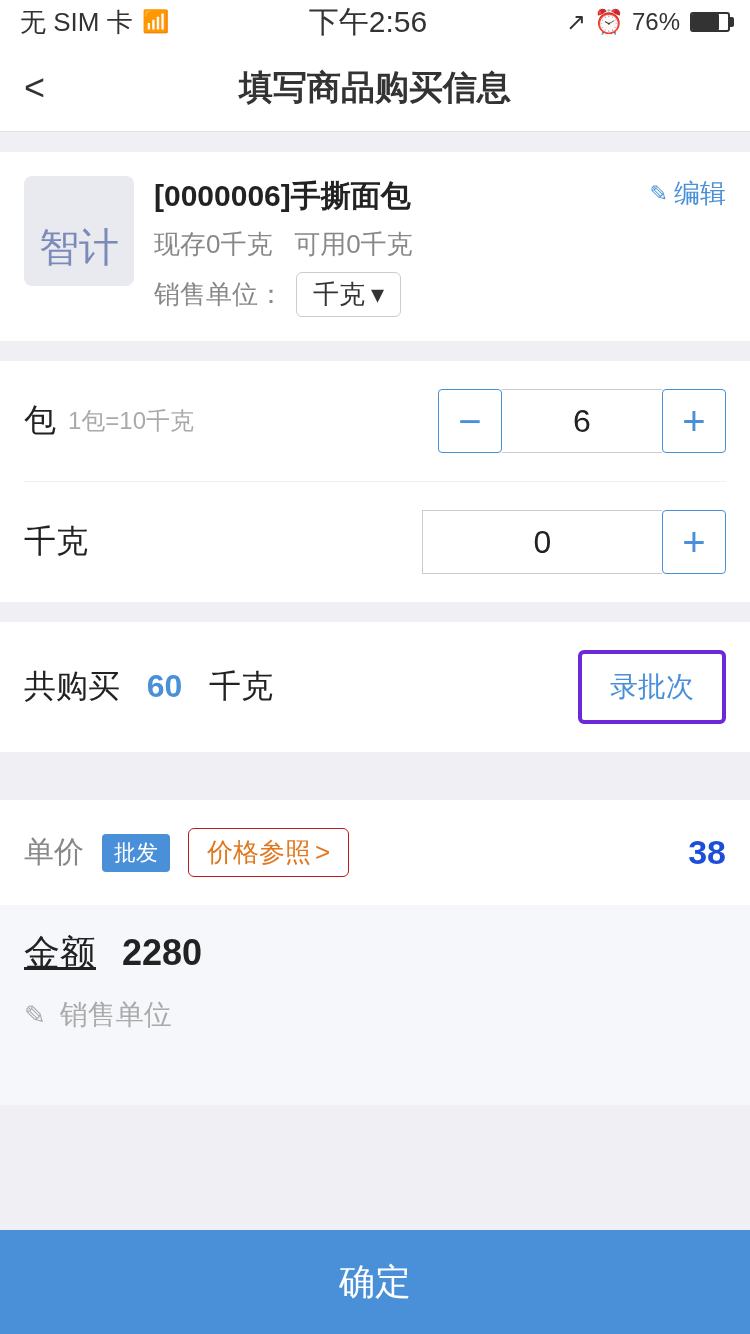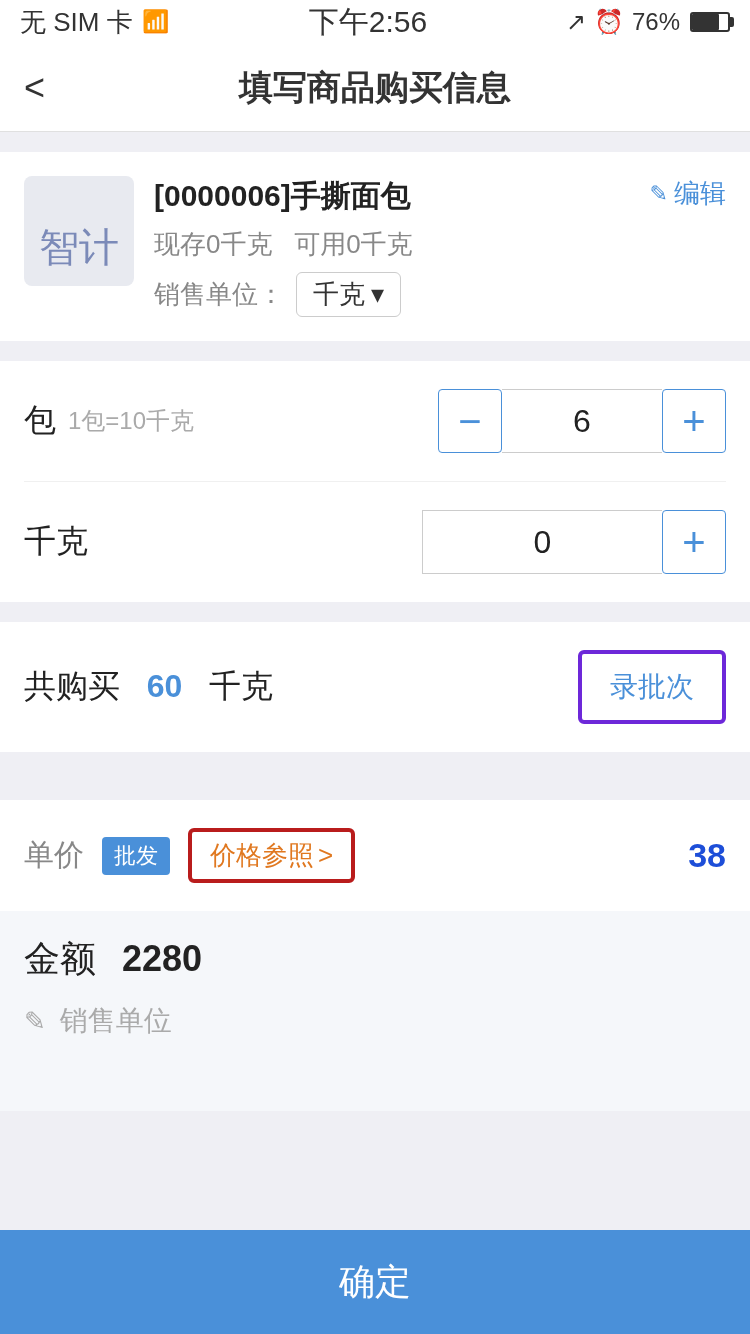--- a/index.html
+++ b/index.html
@@ -254,21 +254,21 @@
       color: #888;
     }
     .price-tag {
       background: #4a90d9;
       color: #fff;
       font-size: 22px;
       padding: 4px 12px;
       border-radius: 4px;
     }
     .price-ref-btn {
-      border: 4px solid #b91c1c;
+      border: 1px solid #b91c1c;
       color: #e07820;
       font-size: 26px;
       padding: 6px 18px;
       border-radius: 6px;
       cursor: pointer;
       background: #fff;
       display: flex;
       align-items: center;
       gap: 4px;
     }
@@ -284,21 +284,21 @@
       background: #f5f7fa;
       padding: 24px 24px 0 24px;
       min-height: 200px;
     }
     .amount-row {
       font-size: 36px;
       color: #222;
       font-weight: 600;
       margin-bottom: 18px;
     }
-    .amount-label { font-weight: 400; margin-right: 16px; }
+    .amount-label { font-weight: 400; margin-right: 16px; text-decoration: underline; }
     .remark-row {
       display: flex;
       align-items: center;
       gap: 14px;
       color: #aaa;
       font-size: 28px;
     }
     .pencil-icon { font-size: 26px; color: #aaa; }
 
     

